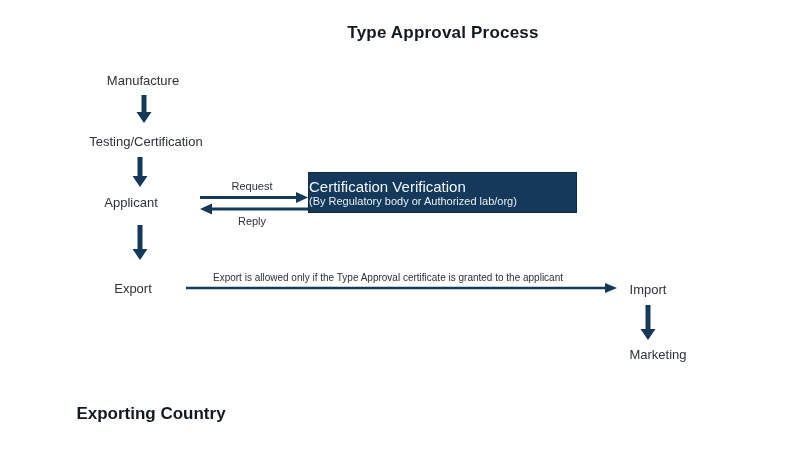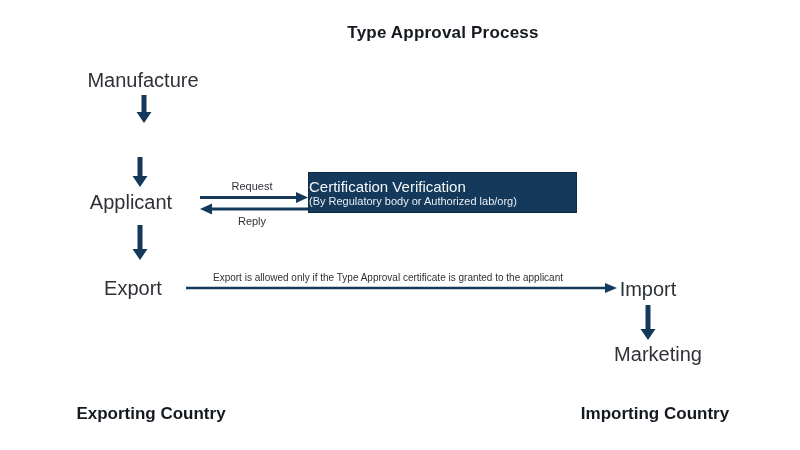--- a/index.html
+++ b/index.html
@@ -13,21 +13,21 @@
   }
   .abs { position: absolute; white-space: nowrap; }
   .center { transform: translate(-50%, -50%); }
   .title {
     font-size: 17px;
     font-weight: bold;
     color: var(--ink, #14191f);
     letter-spacing: 0.2px;
   }
   .node {
-    font-size: 20px;
+    font-size: 13px;
     color: var(--node_text, #2e3237);
   }
   .small-label {
     font-size: 11px;
     color: var(--node_text, #2e3237);
   }
   .caption {
     font-size: 10px;
     color: var(--node_text, #2e3237);
   }
@@ -101,32 +101,32 @@
       <polygon class="arrow-fill" points="605,283 617,288 605,293"></polygon>
     </g>
 
     <g>
       <rect class="arrow-fill" x="645.5" y="305" width="5" height="25"></rect>
       <polygon class="arrow-fill" points="640.5,329 655.5,329 648,340"></polygon>
     </g>
   </svg>
 
   <div class="abs node center" style="left: 143px; top: 80px;">Manufacture</div>
+  <div class="abs node center" style="left: 146px; top: 141px;">Testing/Certification</div>
   <div class="abs node center" style="left: 131px; top: 202px;">Applicant</div>
   <div class="abs node center" style="left: 133px; top: 288px;">Export</div>
 
   <div class="abs node center" style="left: 648px; top: 289px;">Import</div>
   <div class="abs node center" style="left: 658px; top: 354px;">Marketing</div>
 
   <div class="abs small-label center" style="left: 252px; top: 186px;">Request</div>
   <div class="abs small-label center" style="left: 252px; top: 221px;">Reply</div>
 
   <div class="abs caption center" style="left: 388px; top: 277px;">Export is allowed only if the Type Approval certificate is granted to the applicant</div>
 
   <div class="verify-box">
     <div class="box-title">Certification Verification</div>
     <div class="box-subtitle">(By Regulatory body or Authorized lab/org)</div>
   </div>
 
   <div class="abs country center" style="left: 151px; top: 414px; text-align: right;">Exporting Country</div>
-  <div class="abs country center" style="left: 655px; top: 414px;">Importing Country</div>
 
 </div>
 
 </body></html>

